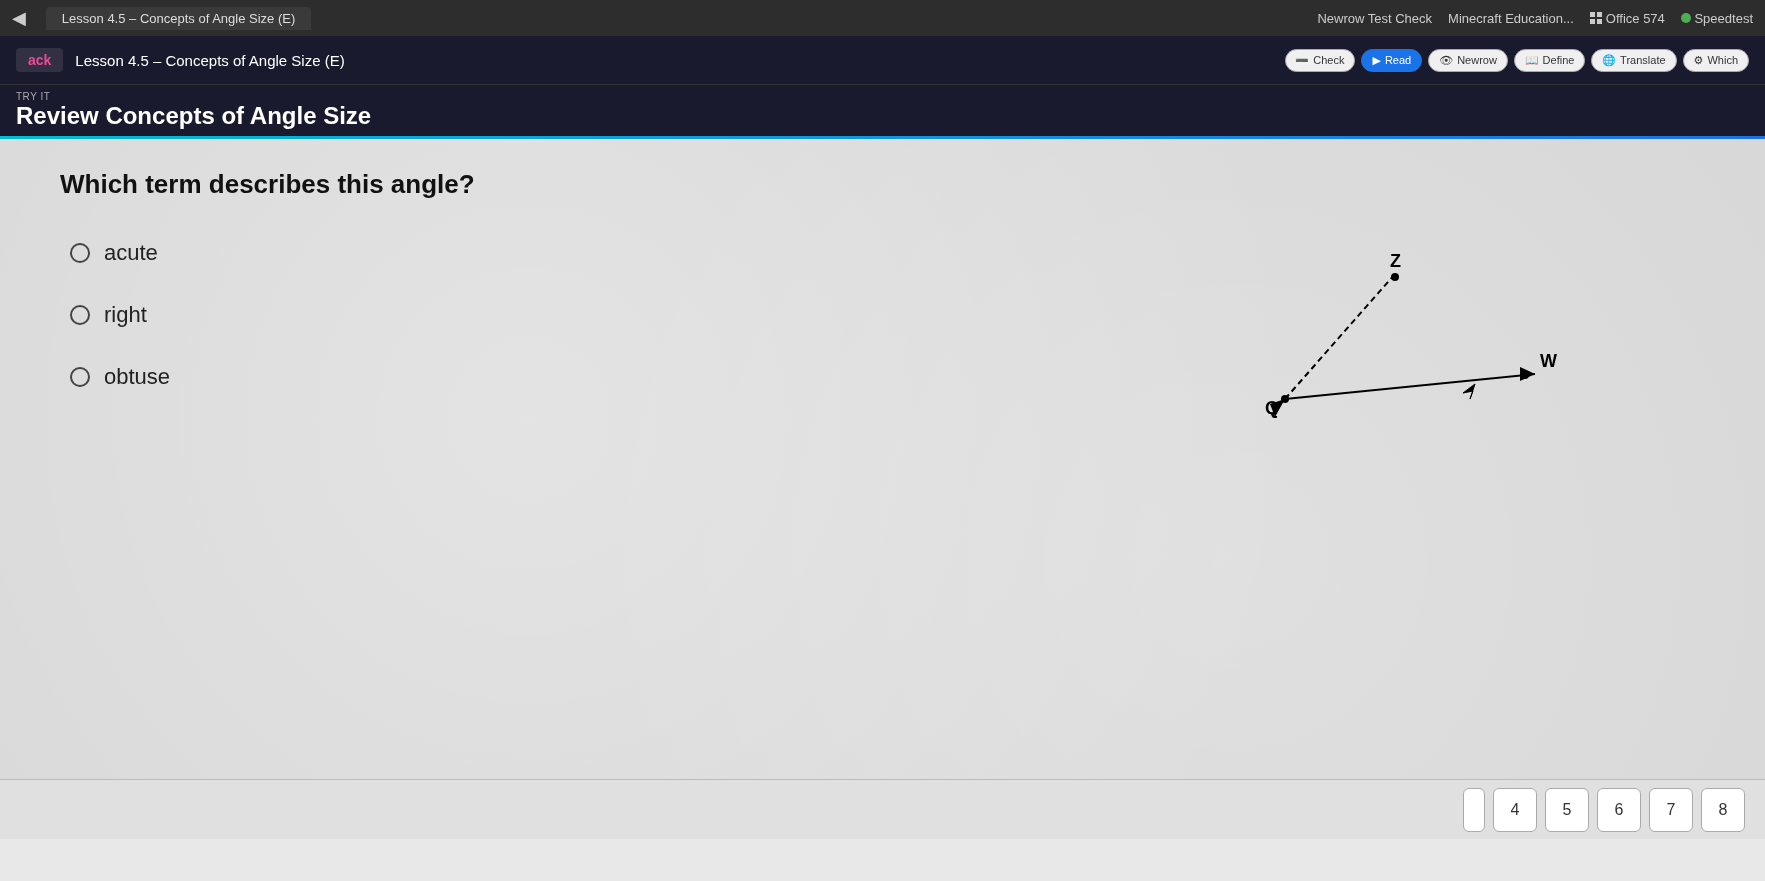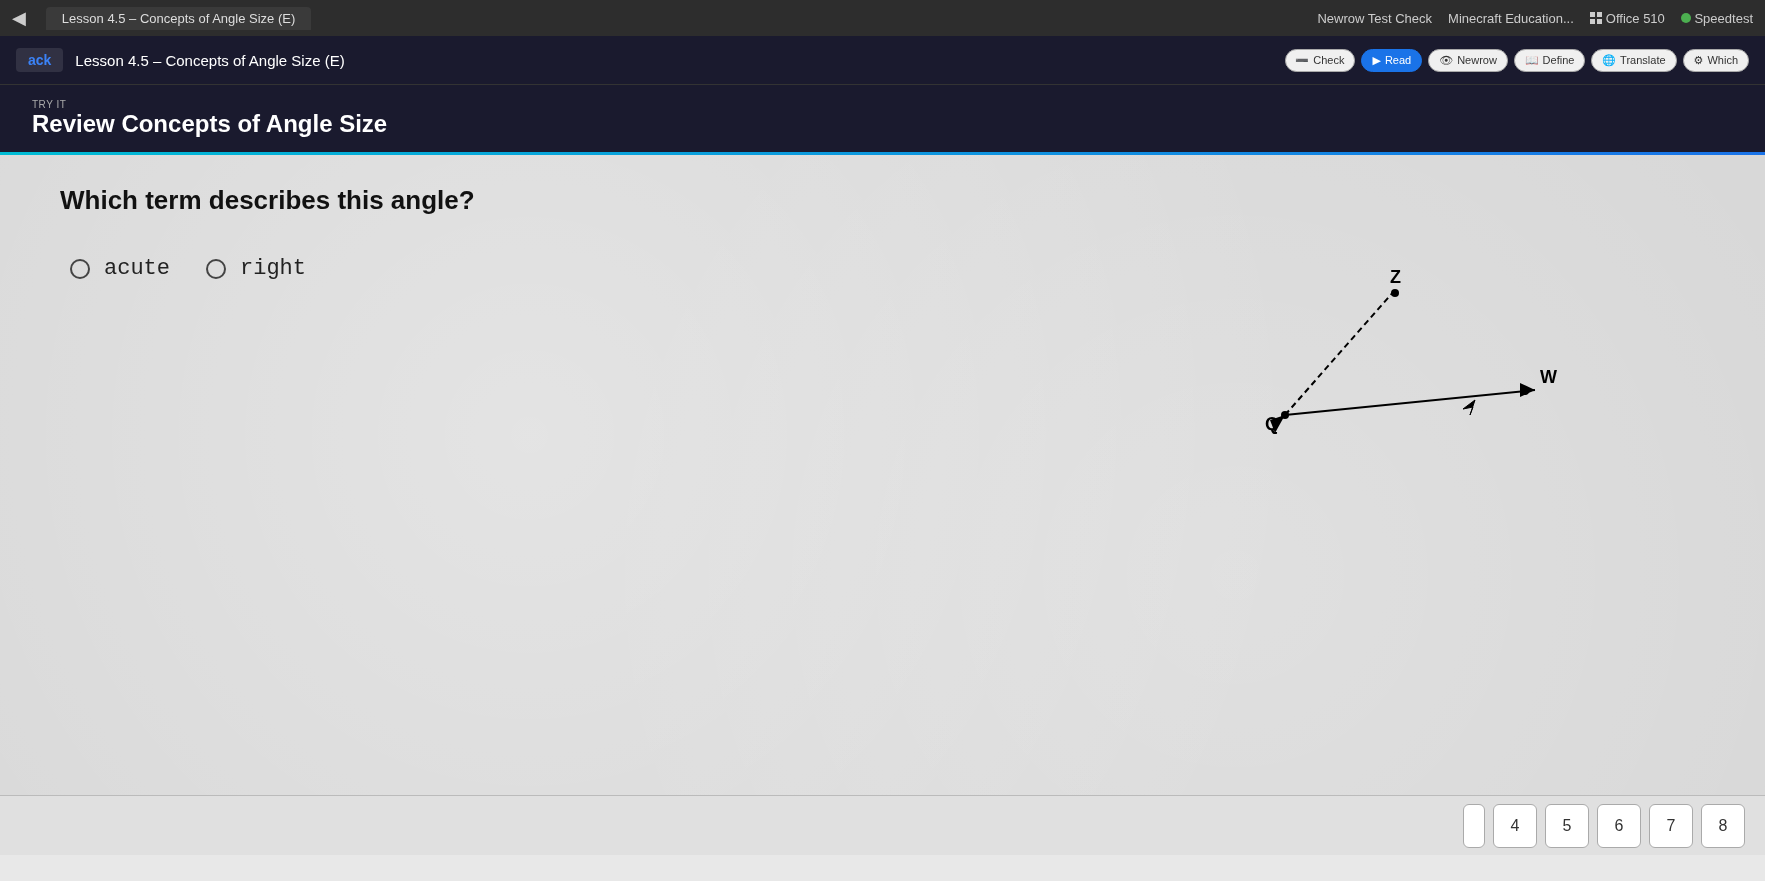--- a/index.html
+++ b/index.html
@@ -44,21 +44,21 @@
     
     .app-header {
       background: #1a1a2e;
       height: 48px;
       display: flex;
       align-items: center;
       padding: 0 16px;
       gap: 12px;
     }
     .app-back-btn {
-      color: #3b82f6;
+      color: #ec4899;
       font-size: 14px;
       font-weight: bold;
       cursor: pointer;
       background: rgba(255,255,255,0.1);
       padding: 4px 12px;
       border-radius: 4px;
     }
     .app-lesson-title {
       color: white;
       font-size: 15px;
@@ -83,24 +83,24 @@
     }
     .tool-btn.read-btn {
       background: #1a73e8;
       color: white;
       border-color: #1a73e8;
     }
 
     
     .sub-header {
       background: #1a1a2e;
-      height: 68px;
-      display: flex;
-      align-items: center;
-      padding: 0 32px;
+      height: 52px;
+      display: flex;
+      align-items: center;
+      padding: 0 16px;
       border-top: 1px solid #333;
     }
     .try-it-label {
       color: #aaa;
       font-size: 10px;
       text-transform: uppercase;
       letter-spacing: 0.5px;
     }
     .section-title {
       color: white;
@@ -124,24 +124,23 @@
 
     .question-text {
       font-size: 26px;
       font-weight: bold;
       color: #111;
       margin-bottom: 40px;
     }
 
     .answer-options {
       display: flex;
-      flex-direction: row;
+      flex-direction: column;
       gap: 36px;
       margin-left: 10px;
-      font-family: Liberation Mono, monospace;
     }
 
     .option-item {
       display: flex;
       align-items: center;
       gap: 14px;
       cursor: pointer;
     }
     .option-radio {
       width: 20px;
@@ -227,21 +226,21 @@
   <div class="browser-tabs-right">
     <span>Newrow Test Check</span>
     <span>Minecraft Education...</span>
     <span class="office-365">
       <span class="office-grid">
         <div></div>
           <div></div>
           <div></div>
           <div></div>
       </span>
-      <span>Office 510</span>
+      <span>Office 574</span>
     </span>
     <span>
       <span class="speedtest-dot"></span>
       <span>Speedtest</span>
     </span>
   </div>
 </div>
 
 <div class="app-header">
   <div class="app-back-btn">ack</div>
@@ -288,20 +287,24 @@
 
   <div class="answer-options">
     <div class="option-item">
       <div class="option-radio"></div>
       <span class="option-label">acute</span>
     </div>
     <div class="option-item">
       <div class="option-radio"></div>
       <span class="option-label">right</span>
     </div>
+    <div class="option-item">
+      <div class="option-radio"></div>
+      <span class="option-label">obtuse</span>
+    </div>
   </div>
 
   <div class="angle-diagram">
     <svg width="400" height="300" viewBox="0 0 400 300">
 
       <line x1="120" y1="200" x2="230" y2="75" stroke="black" stroke-width="2" stroke-dasharray="6,4"></line>
 
       <polygon points="120,200 110,218 105,205" fill="black"></polygon>
 
       <line x1="120" y1="200" x2="370" y2="175" stroke="black" stroke-width="2"></line>

